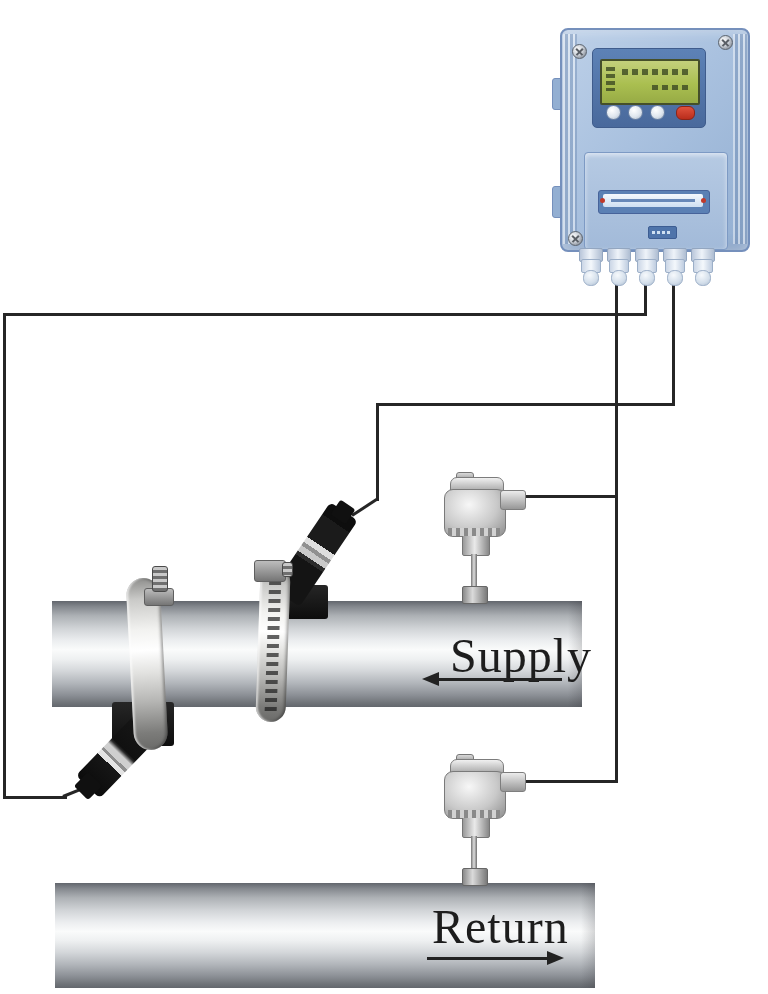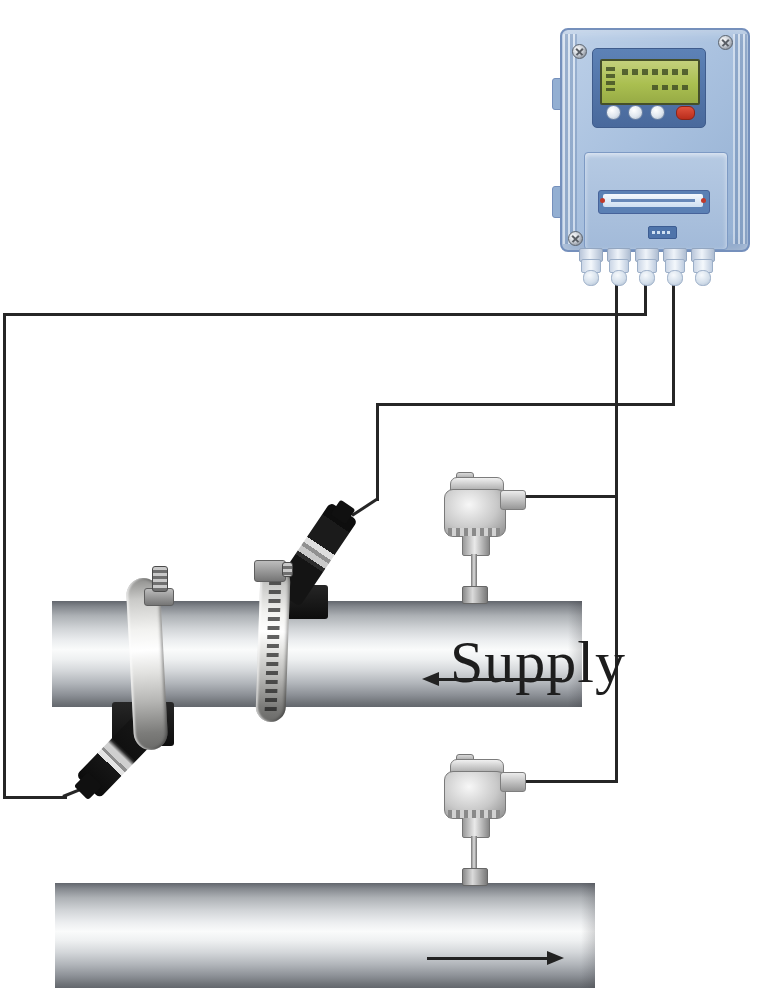--- a/index.html
+++ b/index.html
@@ -10,21 +10,21 @@
   .wire{position:absolute;background:#262626;z-index:3;}
 
   
   .pipe{position:absolute;z-index:2;
     background:linear-gradient(180deg,#62666d 0%,#82868c 5%,#adb1b5 14%,#d1d4d7 26%,
       #ebeDef 37%,#fafbfb 46%,#eef0f1 55%,#d4d7da 66%,#b0b4b9 78%,#8b8f95 89%,
       #707479 96%,#63676d 100%);}
   .pipe::after{content:"";position:absolute;right:0;top:0;bottom:0;width:14px;
     background:linear-gradient(90deg,rgba(0,0,0,0) 0%,rgba(40,40,45,.18) 100%);}
   .pipe-label{position:absolute;z-index:4;font-family:"Liberation Serif",serif;
-    font-size:60px;color:#1d1d1d;letter-spacing:1px;}
+    font-size:48px;color:#1d1d1d;letter-spacing:1px;}
   .arrow-line{position:absolute;height:3px;background:#222;z-index:4;}
   .arrow-head-left{position:absolute;width:0;height:0;z-index:4;
     border-top:7px solid transparent;border-bottom:7px solid transparent;border-right:17px solid #222;}
   .arrow-head-right{position:absolute;width:0;height:0;z-index:4;
     border-top:7px solid transparent;border-bottom:7px solid transparent;border-left:17px solid #222;}
 
   
   #meter{position:absolute;left:560px;top:28px;width:190px;height:224px;z-index:5;}
   .meter-body{position:absolute;inset:0;border-radius:8px;border:2px solid #7590bc;
     background:linear-gradient(135deg,#bdd0e8 0%,#a9c1df 45%,#93afd2 100%);
@@ -189,20 +189,21 @@
       <div class="dome"></div>
     </div>
   </div>
 
   <div class="pipe" style="left:52px;top:601px;width:530px;height:106px;"></div>
   <div class="pipe-label" style="left:450px;top:628px;">Supply</div>
   <div class="arrow-line" style="left:436px;top:678px;width:126px;"></div>
   <div class="arrow-head-left" style="left:422px;top:672px;"></div>
 
   <div class="pipe" style="left:55px;top:883px;width:540px;height:105px;"></div>
+  <div class="pipe-label" style="left:432px;top:899px;">Return</div>
   <div class="arrow-line" style="left:427px;top:957px;width:122px;"></div>
   <div class="arrow-head-right" style="left:547px;top:951px;"></div>
 
   <div class="block" style="left:112px;top:702px;width:62px;height:44px;"></div>
   <div class="transducer t-lower" style="left:72px;top:733px;transform:rotate(134deg);"></div>
   <div class="tip-nub" style="left:78px;top:776px;width:20px;height:20px;transform:rotate(45deg);"></div>
   <div class="metal-band" style="left:130px;top:578px;width:34px;height:172px;transform:rotate(-3deg);"></div>
   <div class="bolt-base" style="left:144px;top:588px;width:28px;height:16px;"></div>
   <div class="bolt-cyl" style="left:152px;top:566px;width:14px;height:24px;"></div>
 

